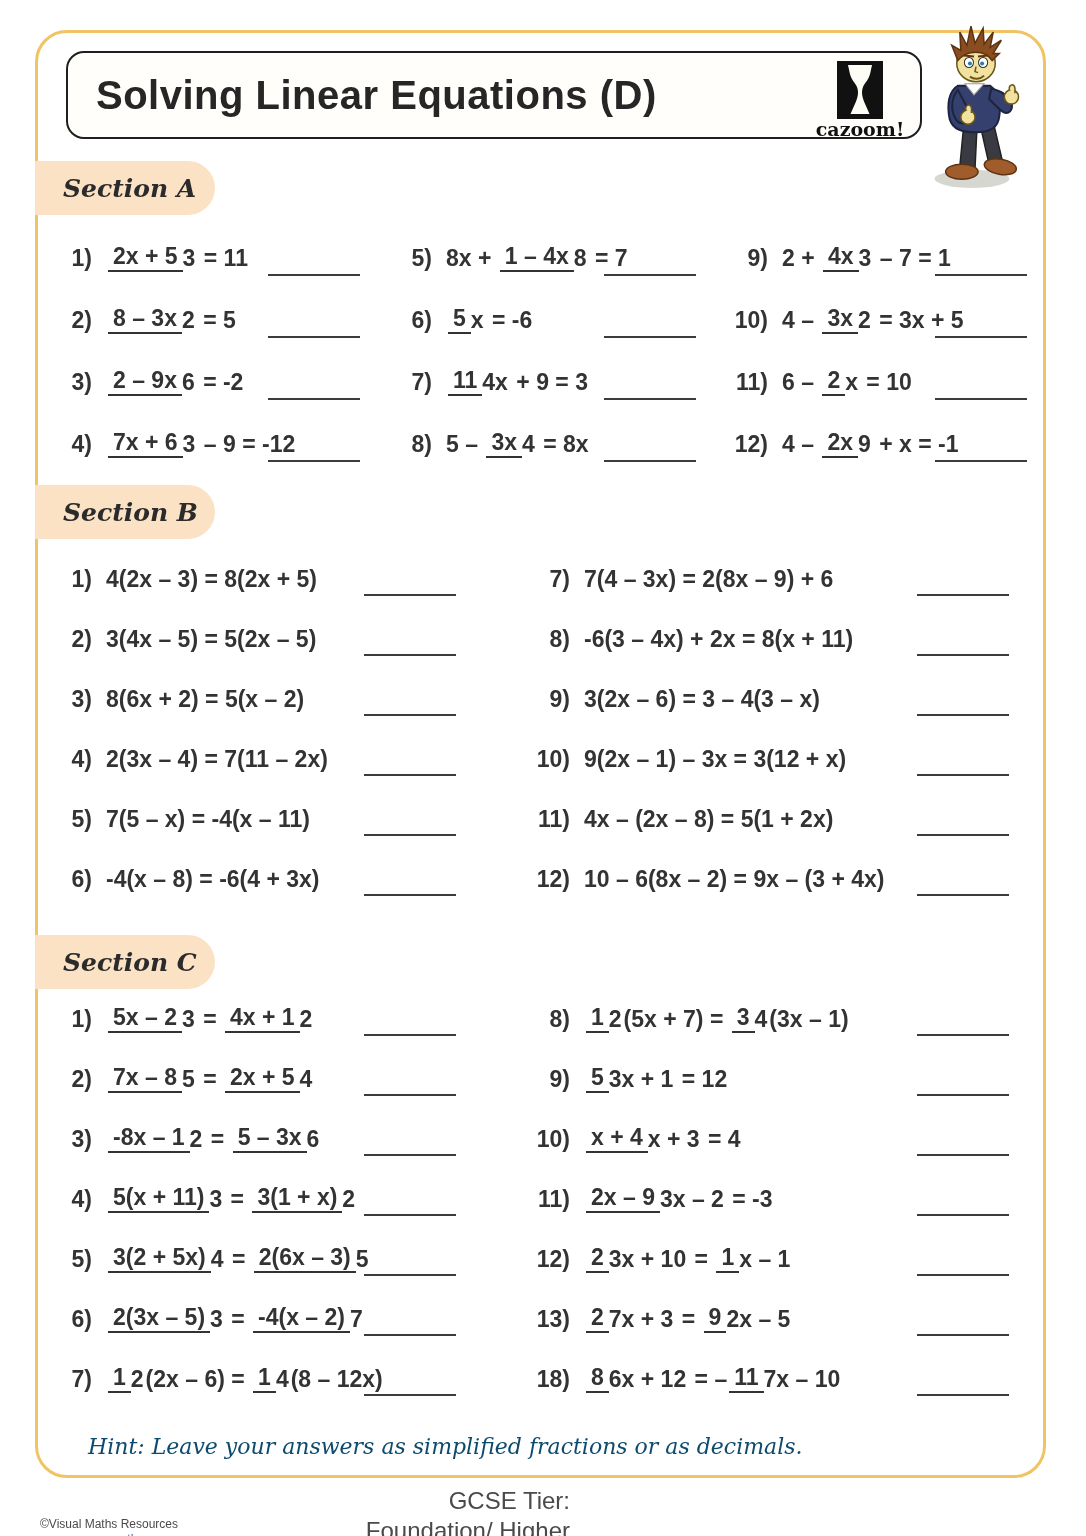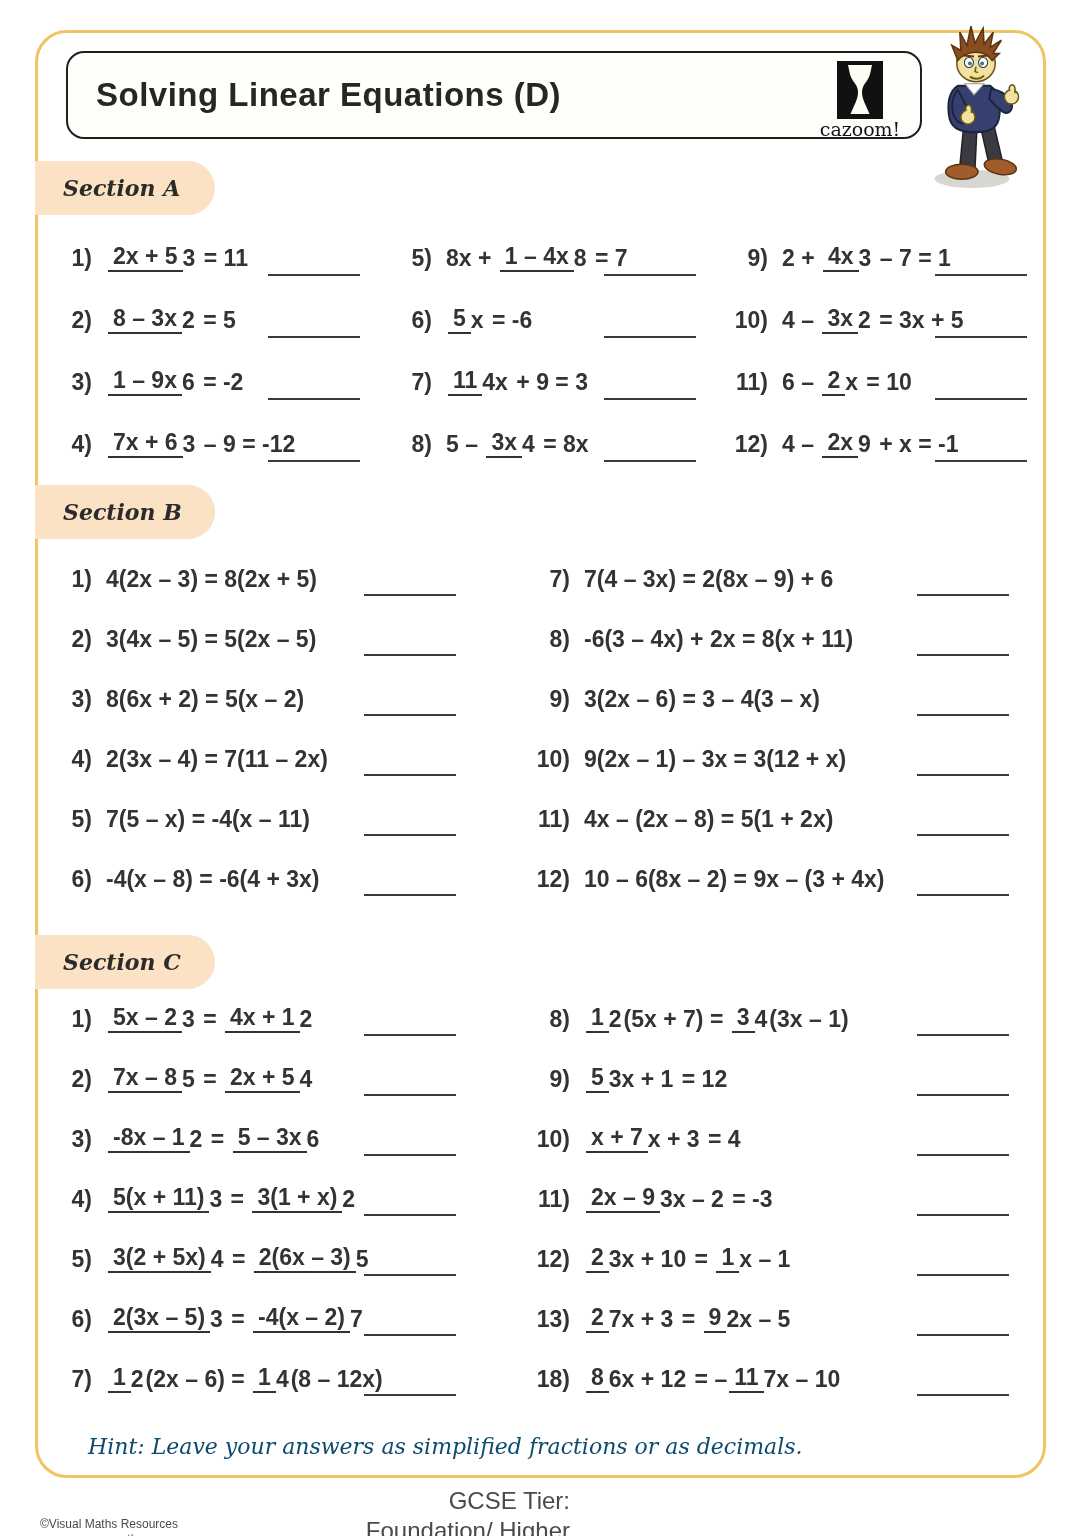--- a/index.html
+++ b/index.html
@@ -11,39 +11,39 @@
     position:absolute;left:35px;top:30px;width:1011px;height:1448px;
     border:3px solid #f0c463;border-radius:32px;background:#fff;box-sizing:border-box;
   }
   
   .titlebox{
     position:relative;margin:18px 0 0 28px;width:856px;height:88px;
     border:2.5px solid #1f1f1f;border-radius:18px;box-sizing:border-box;
     display:flex;align-items:center;background:#fffefb;
   }
   .title{
-    font-size:33px;font-weight:700;color:#262626;padding-left:28px;letter-spacing:.5px;
+    font-size:40px;font-weight:700;color:#262626;padding-left:28px;letter-spacing:.5px;
   }
   .logo{
     position:absolute;right:12px;top:6px;width:96px;text-align:center;line-height:1;
   }
   .logo svg{display:block;margin:2px auto 0;}
   .logo-text{
-    font-family:"DejaVu Serif",serif;font-weight:400;font-size:19px;color:#111;margin-top:1px;
+    font-family:"DejaVu Serif",serif;font-weight:700;font-size:19px;color:#111;margin-top:1px;
   }
   .mascot{position:absolute;top:-14px;right:12px;width:112px;height:172px;}
   
   .sec-label{
     margin-left:-3px;width:152px;height:54px;background:#fbe2c4;
     border-radius:0 28px 28px 0;display:flex;align-items:center;
     padding-left:28px;box-sizing:content-box;
   }
   .sec-label span{
     font-family:"DejaVu Serif",serif;font-style:italic;font-weight:700;
-    font-size:22px;color:#2b2b2b;
+    font-size:25px;color:#2b2b2b;
   }
   .lab-a{margin-top:22px;}
   .lab-b{margin-top:10px;}
   .lab-c{margin-top:26px;}
   
   .items{display:grid;grid-auto-flow:column;margin-left:12px;}
   #secA .items{grid-template-rows:repeat(4,62px);grid-template-columns:340px 336px 1fr;margin-top:12px;}
   #secB .items{grid-template-rows:repeat(6,60px);grid-template-columns:478px 1fr;margin-top:10px;}
   #secC .items{grid-template-rows:repeat(7,60px);grid-template-columns:478px 1fr;margin-top:0px;}
   .item{display:flex;align-items:center;position:relative;}
@@ -144,21 +144,21 @@
               <span class="fd">2</span>
             </span>
             <span class="t"> = 5</span>
           </span>
           <span class="ansline"></span>
         </div>
         <div class="item">
           <span class="qnum">3)</span>
           <span class="eq">
             <span class="frac">
-              <span class="fn">1 – 9x</span>
+              <span class="fn">2 – 9x</span>
               <span class="fd">6</span>
             </span>
             <span class="t"> = -2</span>
           </span>
           <span class="ansline"></span>
         </div>
         <div class="item">
           <span class="qnum">4)</span>
           <span class="eq">
             <span class="frac">
@@ -493,21 +493,21 @@
               <span class="fd">3x + 1</span>
             </span>
             <span class="t"> = 12</span>
           </span>
           <span class="ansline"></span>
         </div>
         <div class="item">
           <span class="qnum">10)</span>
           <span class="eq">
             <span class="frac">
-              <span class="fn">x + 7</span>
+              <span class="fn">x + 4</span>
               <span class="fd">x + 3</span>
             </span>
             <span class="t"> = 4</span>
           </span>
           <span class="ansline"></span>
         </div>
         <div class="item">
           <span class="qnum">11)</span>
           <span class="eq">
             <span class="frac">

